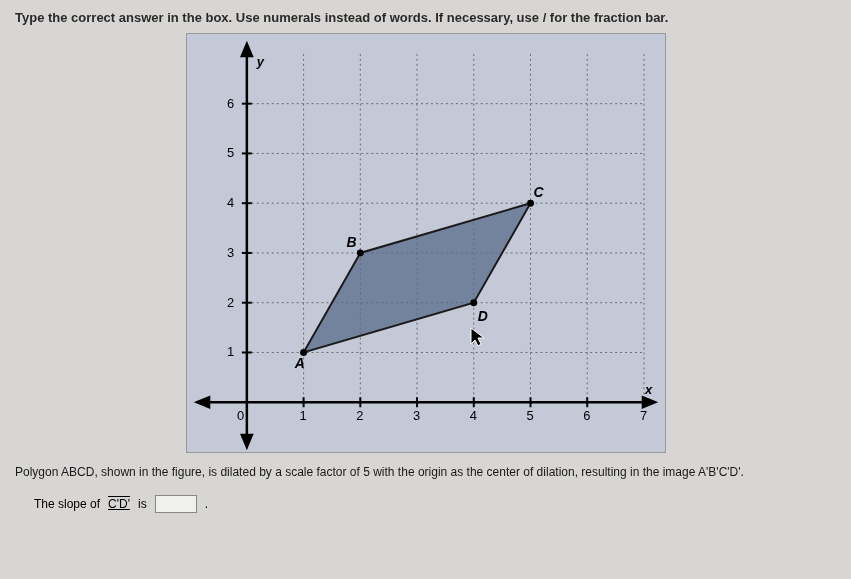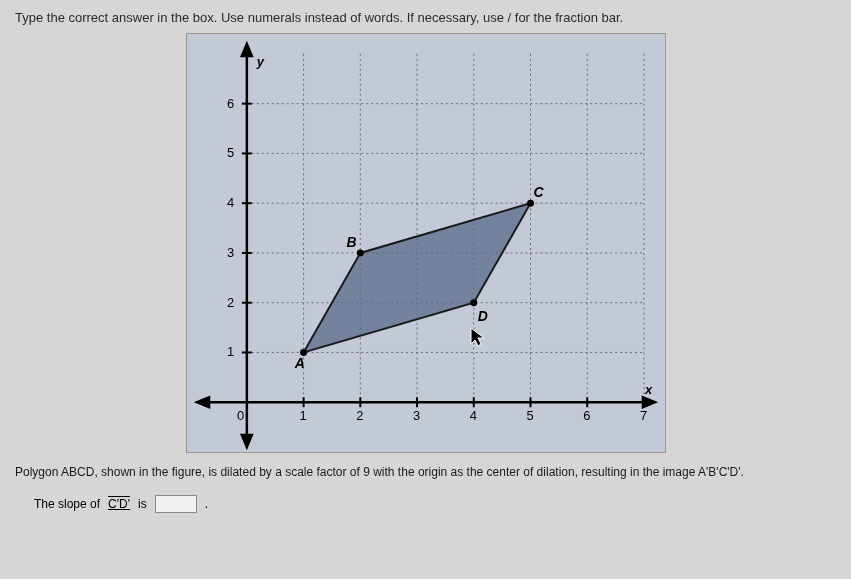--- a/index.html
+++ b/index.html
@@ -7,21 +7,21 @@
       font-family: Arial, sans-serif;
       background: #d8d6d4;
       width: 851px;
       height: 579px;
       padding: 10px 15px;
       overflow: hidden;
     }
     .instruction {
       font-size: 13px;
       color: #2a2a2a;
-      font-weight: normal;
+      font-weight: bold;
       margin-bottom: 8px;
     }
     .chart-container {
       width: 480px;
       height: 420px;
       margin: 0 auto 10px;
       background: #c4c9d8;
       position: relative;
       border: 1px solid #999;
     }
@@ -152,21 +152,21 @@
       <text x="292" y="288">D</text>
     </g>
   </svg>
   <div class="cursor-arrow">
     <svg width="18" height="22" viewBox="0 0 18 22">
       <path d="M2 2 L2 18 L6 14 L9 20 L12 18 L9 12 L15 12 Z" fill="#000" stroke="#fff" stroke-width="1"></path>
     </svg>
   </div>
 </div>
 
-<div class="question-text">Polygon ABCD, shown in the figure, is dilated by a scale factor of 9 with the origin as the center of dilation, resulting in the image A'B'C'D'.</div>
+<div class="question-text">Polygon ABCD, shown in the figure, is dilated by a scale factor of 5 with the origin as the center of dilation, resulting in the image A'B'C'D'.</div>
 
 <div class="answer-row">
   <span>The slope of </span>
   <span class="cd-label">
     <span class="overline">C'D'</span>
   </span>
   <span> is </span>
   <input type="text" class="answer-input" value="" style="">
   <span>.</span>
 </div>

